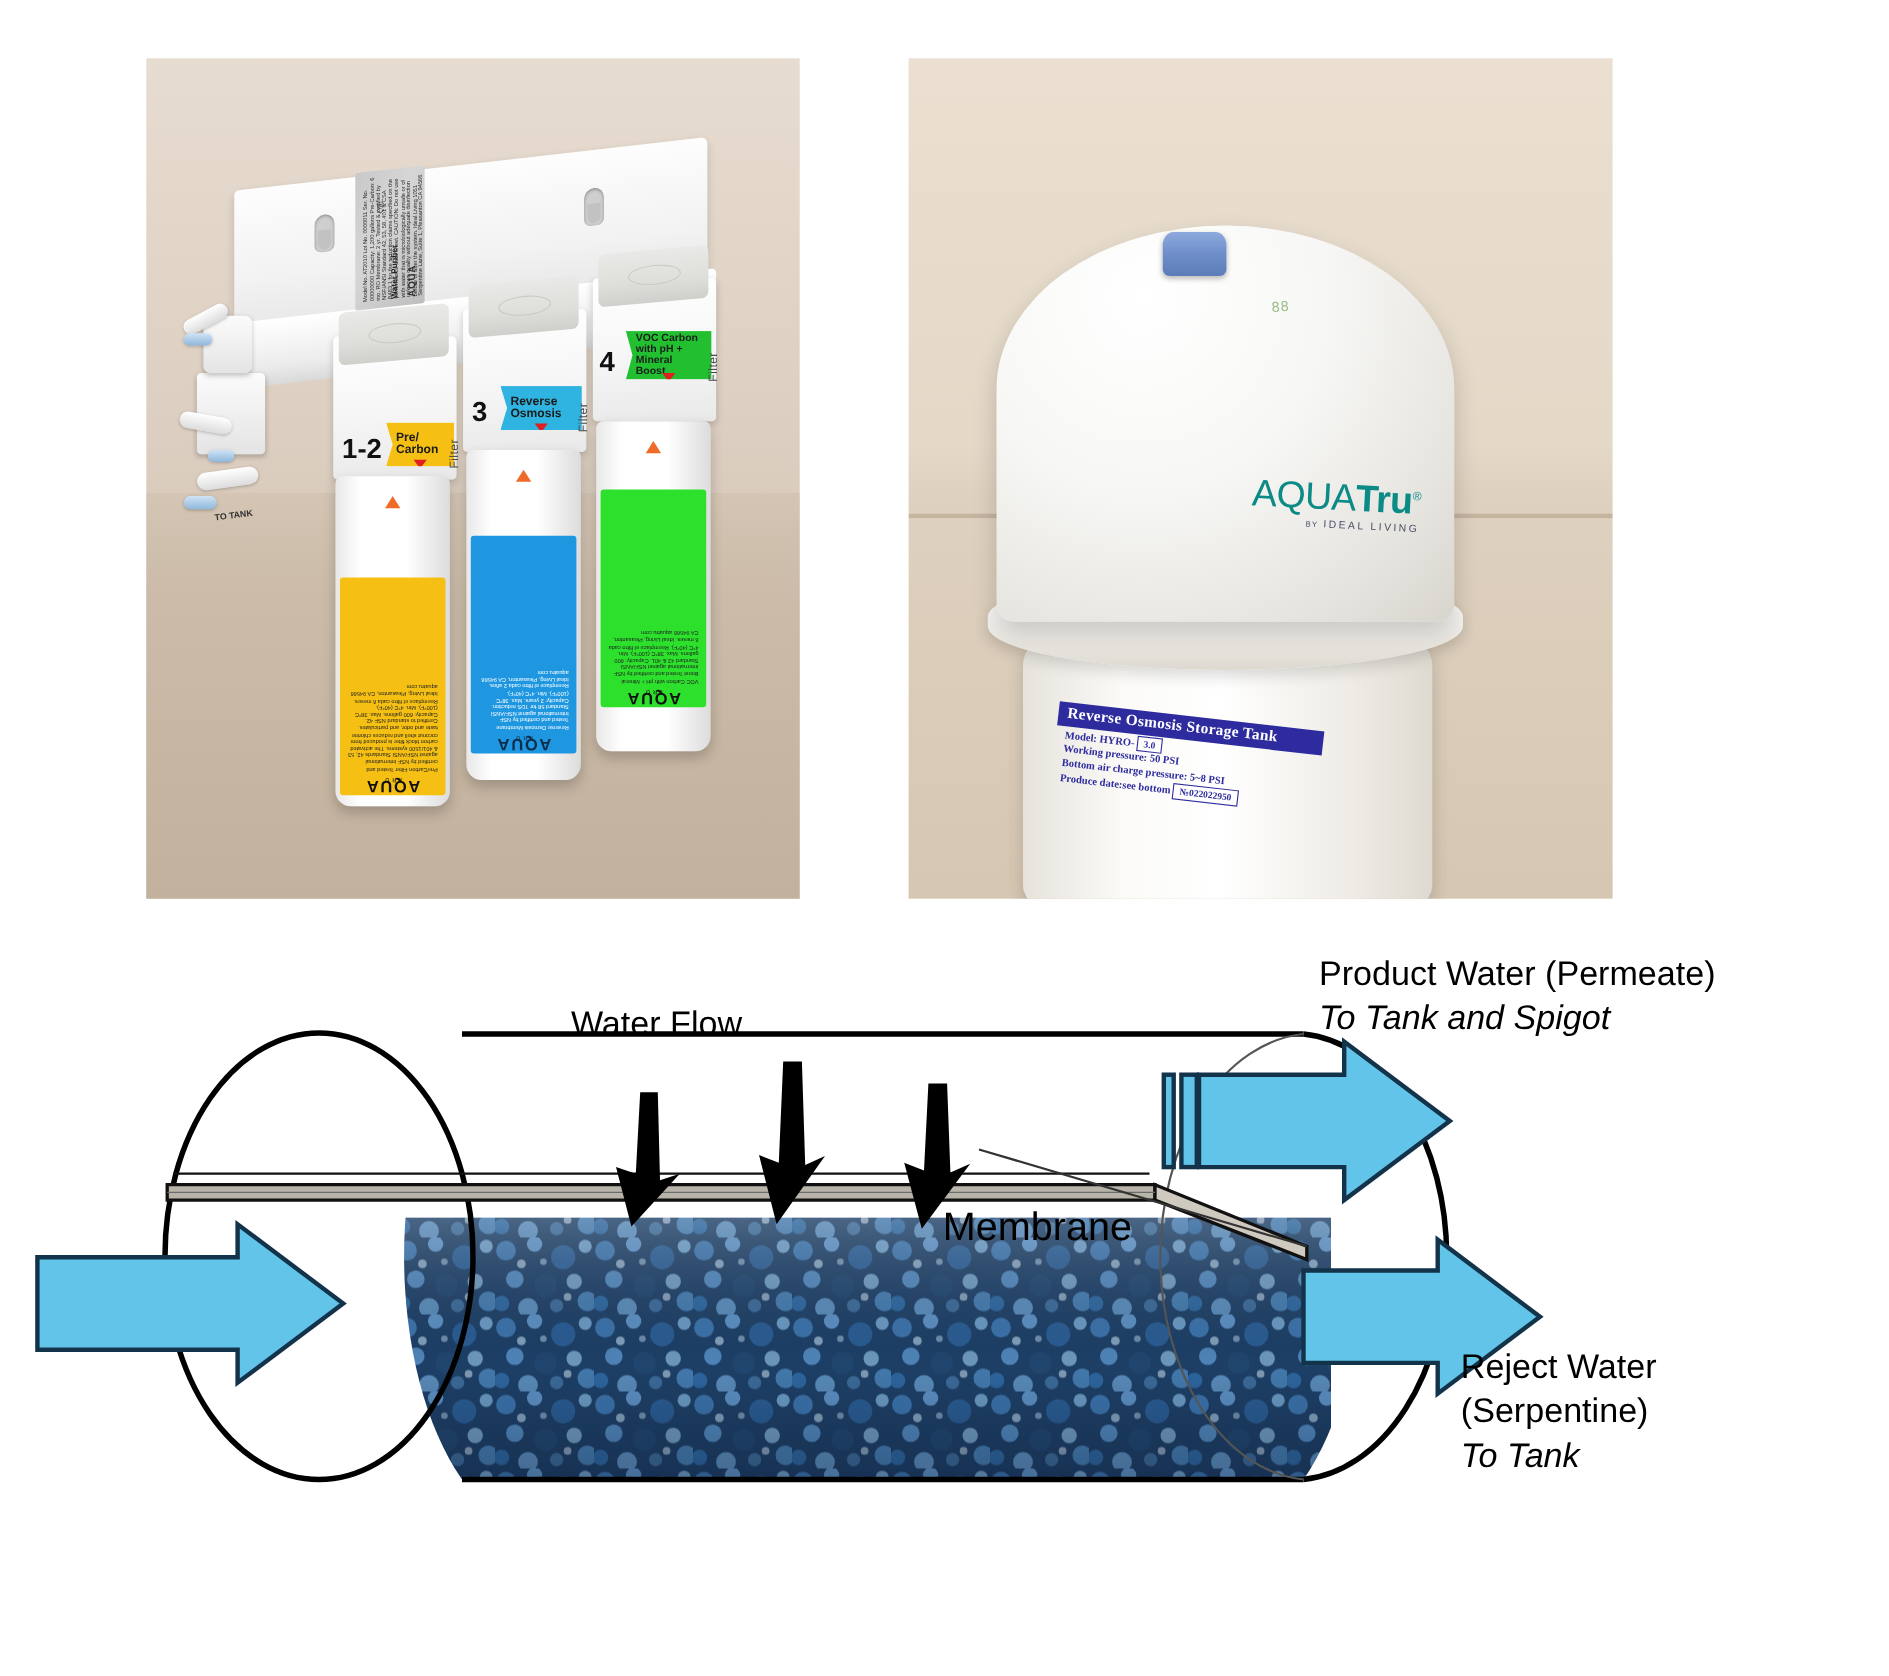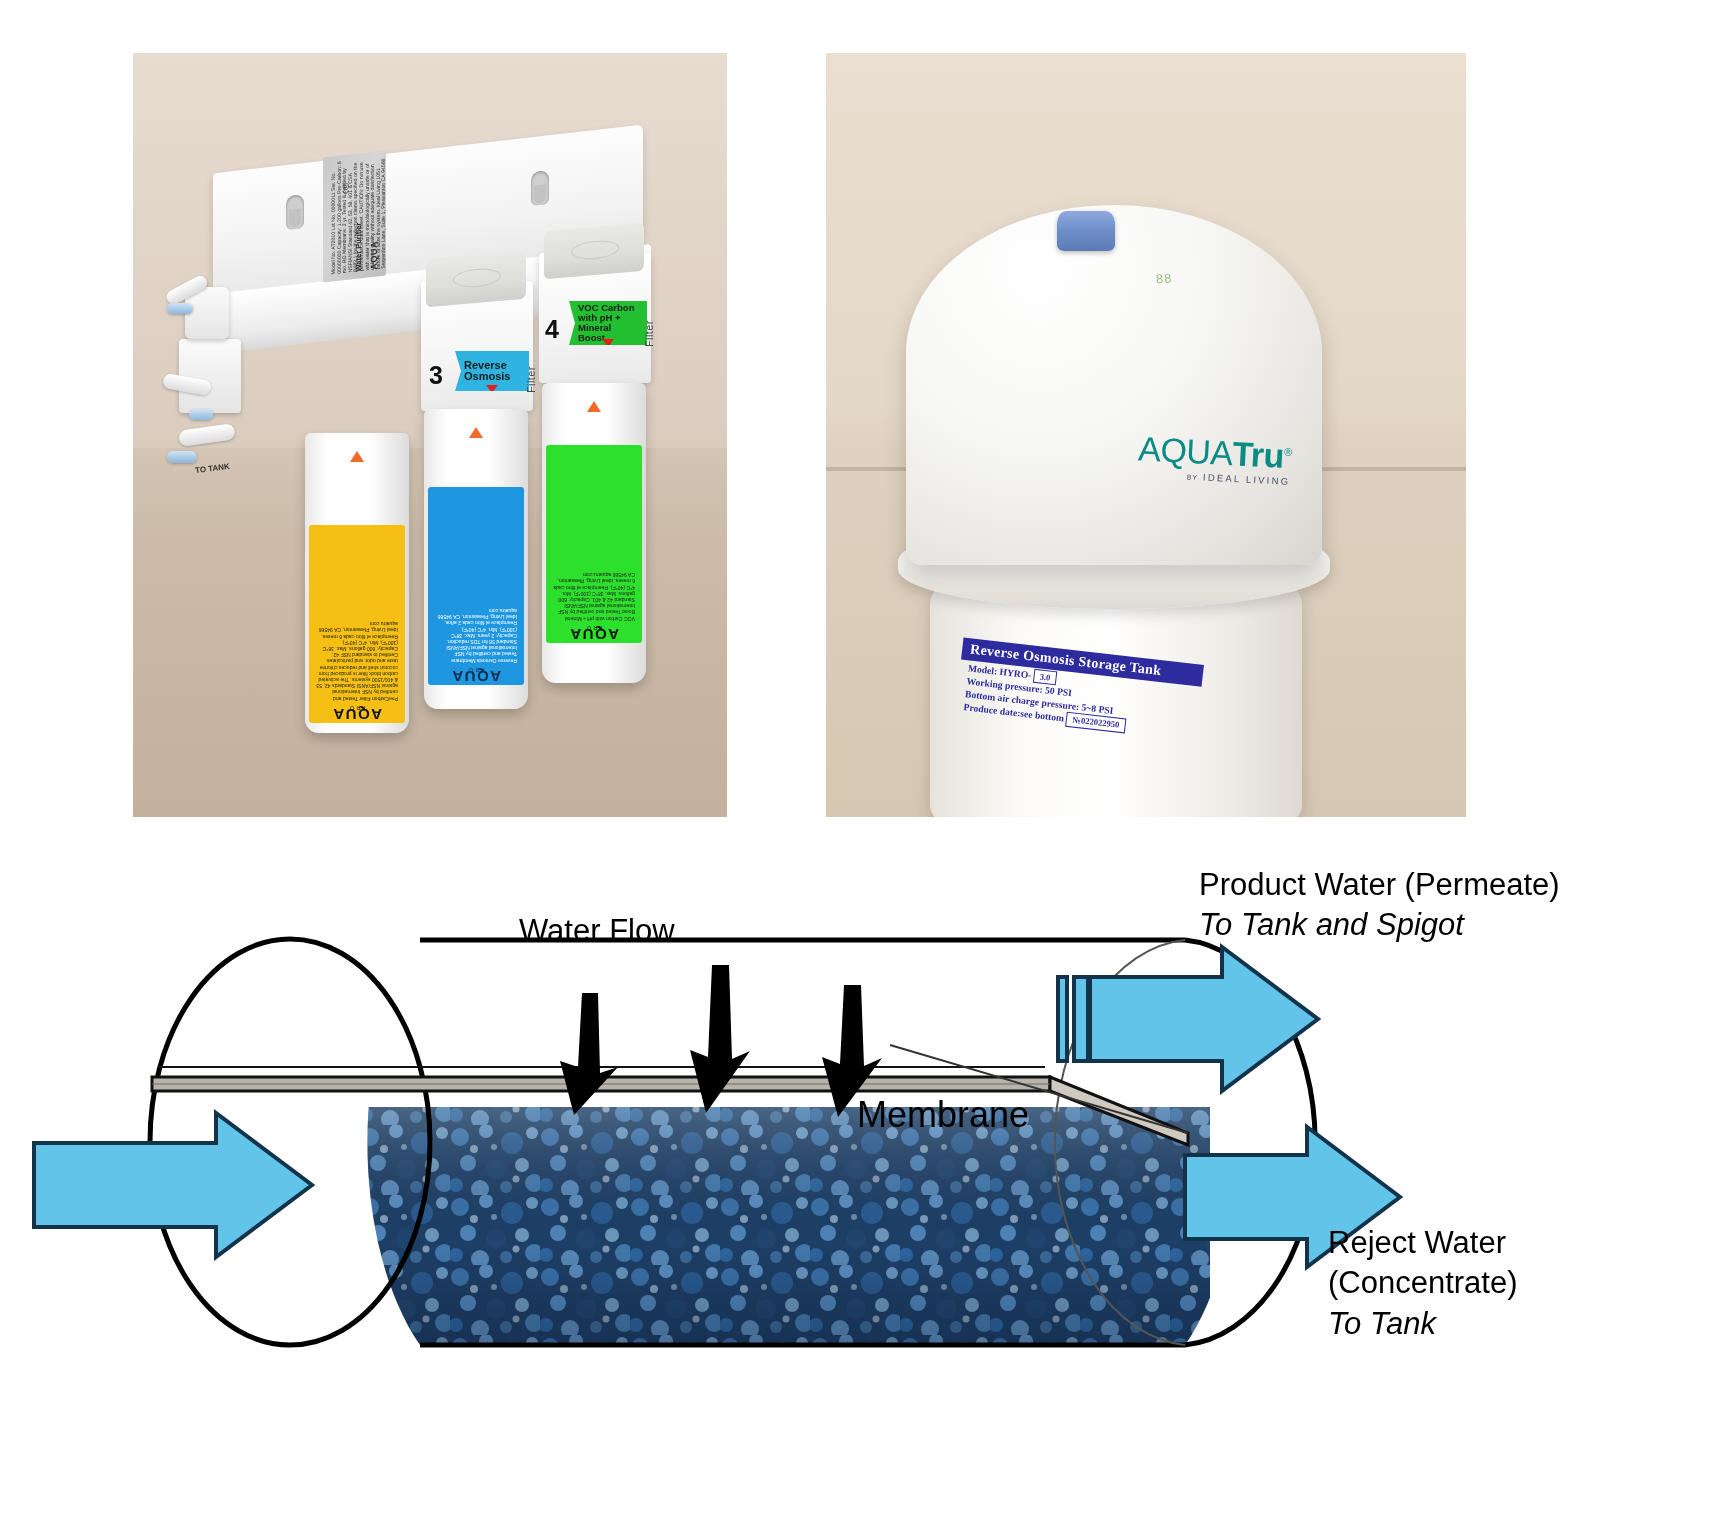--- a/index.html
+++ b/index.html
@@ -306,20 +306,30 @@
       <div class="mf-box" style="left:24px;top:6px;width:44px;height:52px;border-radius:6px;"></div>
       <div class="tube" style="left:4px;top:2px;width:44px;height:14px;transform:rotate(-28deg);"></div>
       <div class="tube blue" style="left:6px;top:22px;width:26px;height:11px;"></div>
       <div class="tube" style="left:2px;top:96px;width:48px;height:15px;transform:rotate(10deg);"></div>
       <div class="tube blue" style="left:28px;top:128px;width:24px;height:11px;"></div>
       <div class="tube" style="left:18px;top:146px;width:56px;height:16px;transform:rotate(-8deg);"></div>
       <div class="tube blue" style="left:6px;top:170px;width:30px;height:12px;"></div>
       <div class="tag-tank">TO TANK</div>
     </div>
 
+    <div class="head" style="left:170px;top:253px;">
+      <div class="cap"></div>
+      <div class="num" style="left:8px;top:88px;">1-2</div>
+      <div class="badge" style="left:48px;top:78px;width:62px;background:#f5c013;">
+        <span style="white-space:pre-line;padding-left:5px;">Pre/
+Carbon</span>
+        <span class="arrow"></span>
+      </div>
+      <div class="filter-word" style="left:104px;top:120px;">Filter</div>
+    </div>
 
     <div class="head" style="left:288px;top:228px;">
       <div class="cap"></div>
       <div class="num" style="left:8px;top:80px;">3</div>
       <div class="badge" style="left:34px;top:70px;width:74px;background:#2fb3e0;">
         <span style="white-space:pre-line;padding-left:5px;">Reverse
 Osmosis</span>
         <span class="arrow"></span>
       </div>
       <div class="filter-word" style="left:104px;top:112px;">Filter</div>
@@ -483,21 +493,21 @@
 
       <g>
         <polygon points="1185,310 1307,310 1307,282 1400,352 1307,422 1307,394 1185,394" fill="#62c4e8" stroke="#12334a" stroke-width="4"></polygon>
       </g>
     </svg>
 
     <div class="dg-text" style="left:1199px; top:22px; font-size:31px;">Product Water (Permeate)</div>
     <div class="dg-text it" style="left:1199px; top:62px; font-size:31px;">To Tank and Spigot</div>
 
     <div class="dg-text" style="left:1328px; top:380px; font-size:31px;text-align:right;">Reject Water</div>
-    <div class="dg-text" style="left:1328px; top:420px; font-size:31px;">(Concentrate)</div>
+    <div class="dg-text" style="left:1328px; top:420px; font-size:31px;">(Serpentine)</div>
     <div class="dg-text it" style="left:1328px; top:461px; font-size:31px;">To Tank</div>
 
     <div class="dg-text" style="left:519px; top:68px; font-size:31px;">Water Flow</div>
 
     <div class="dg-text" style="left:857px; top:252px; font-size:36px;">Membrane</div>
 
   </div>
 
 </div>
 

